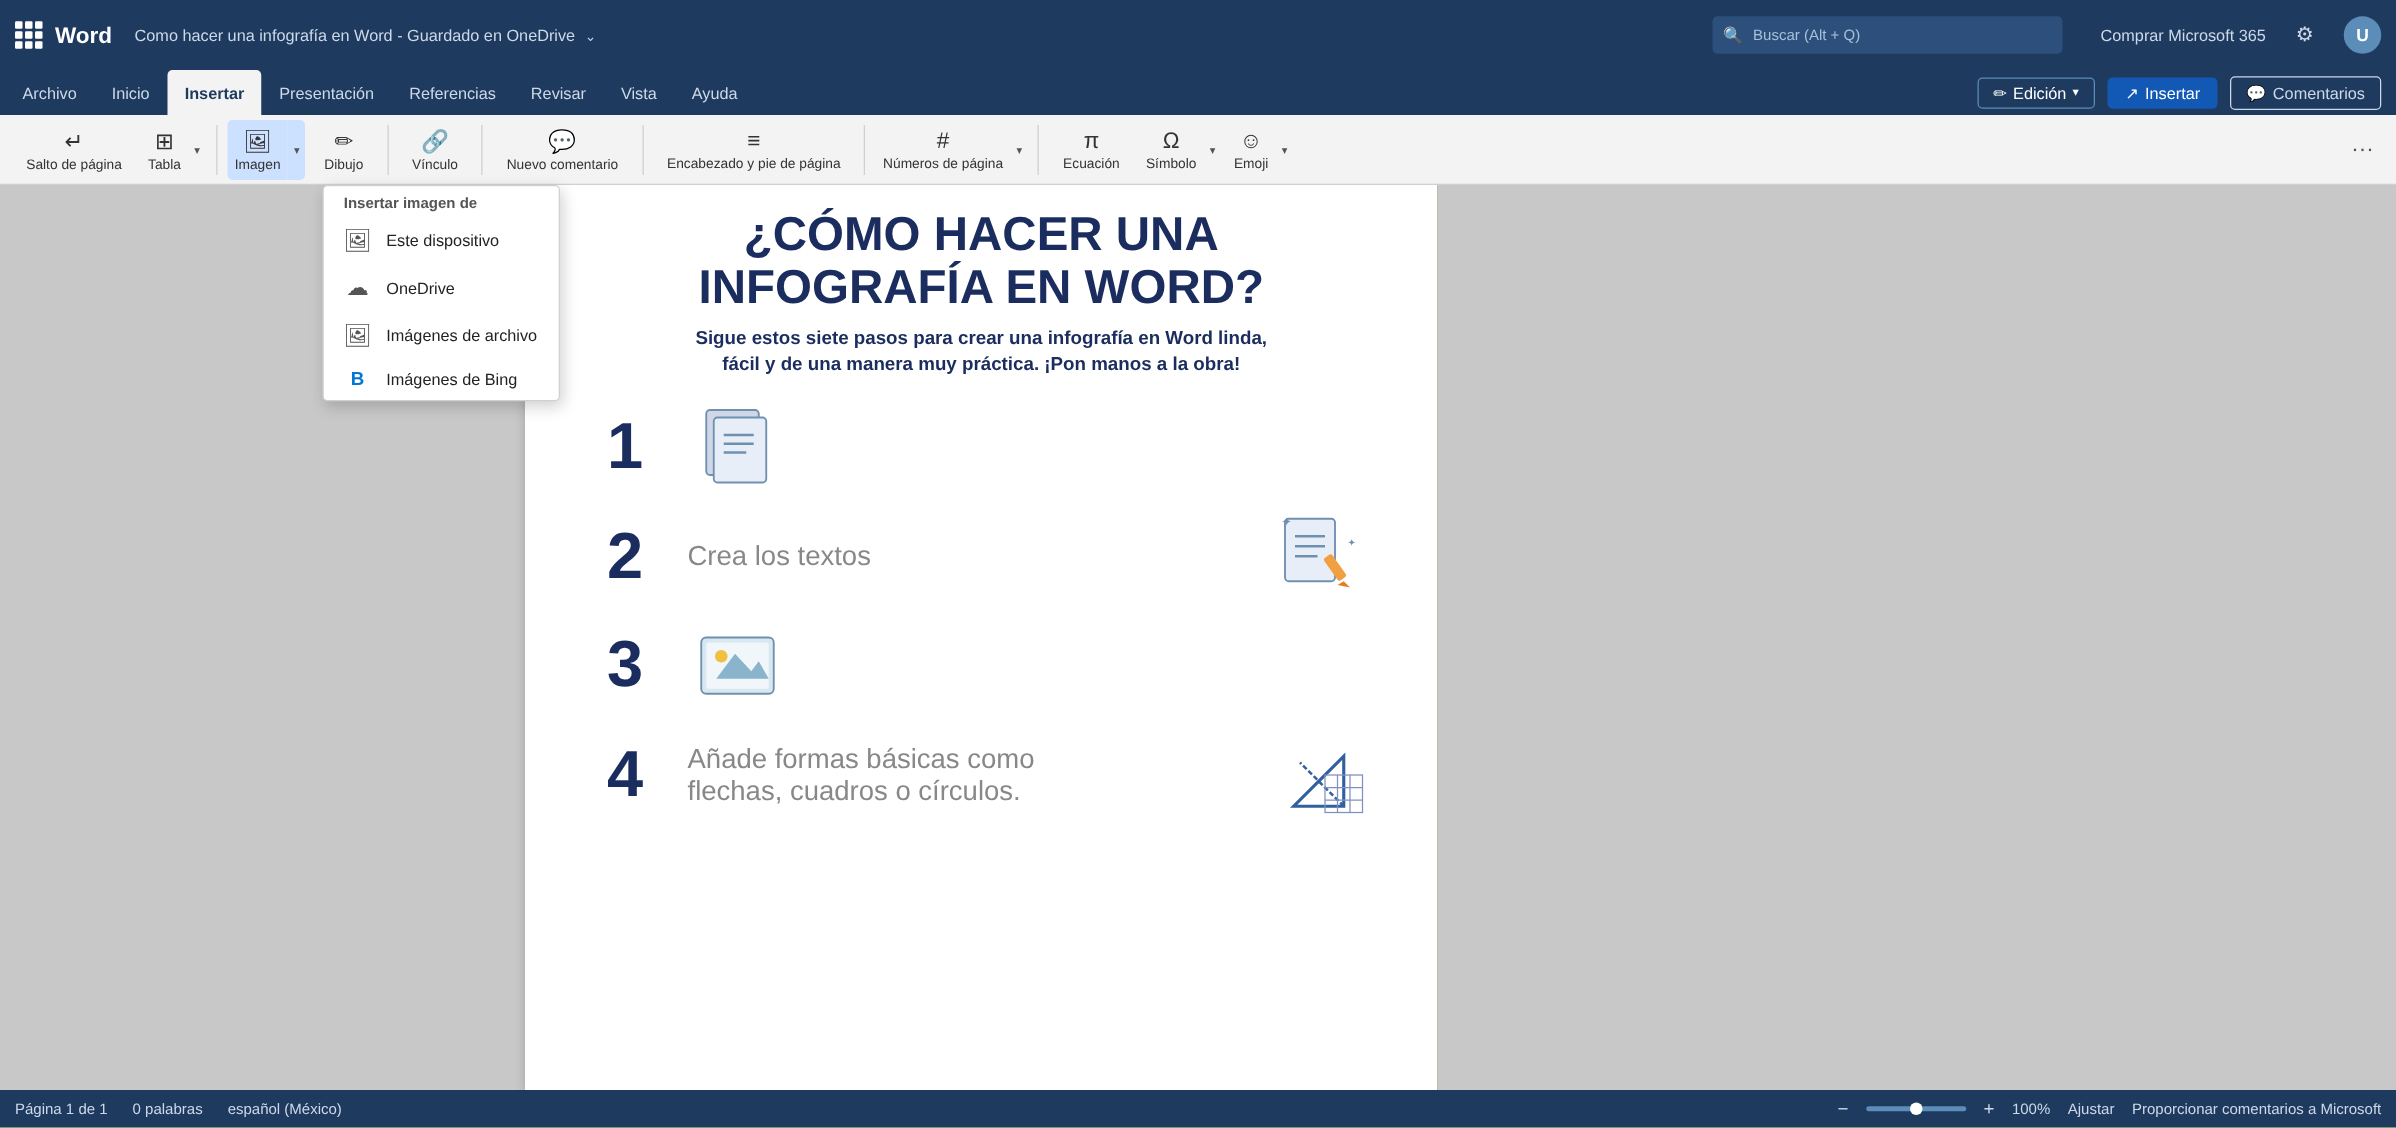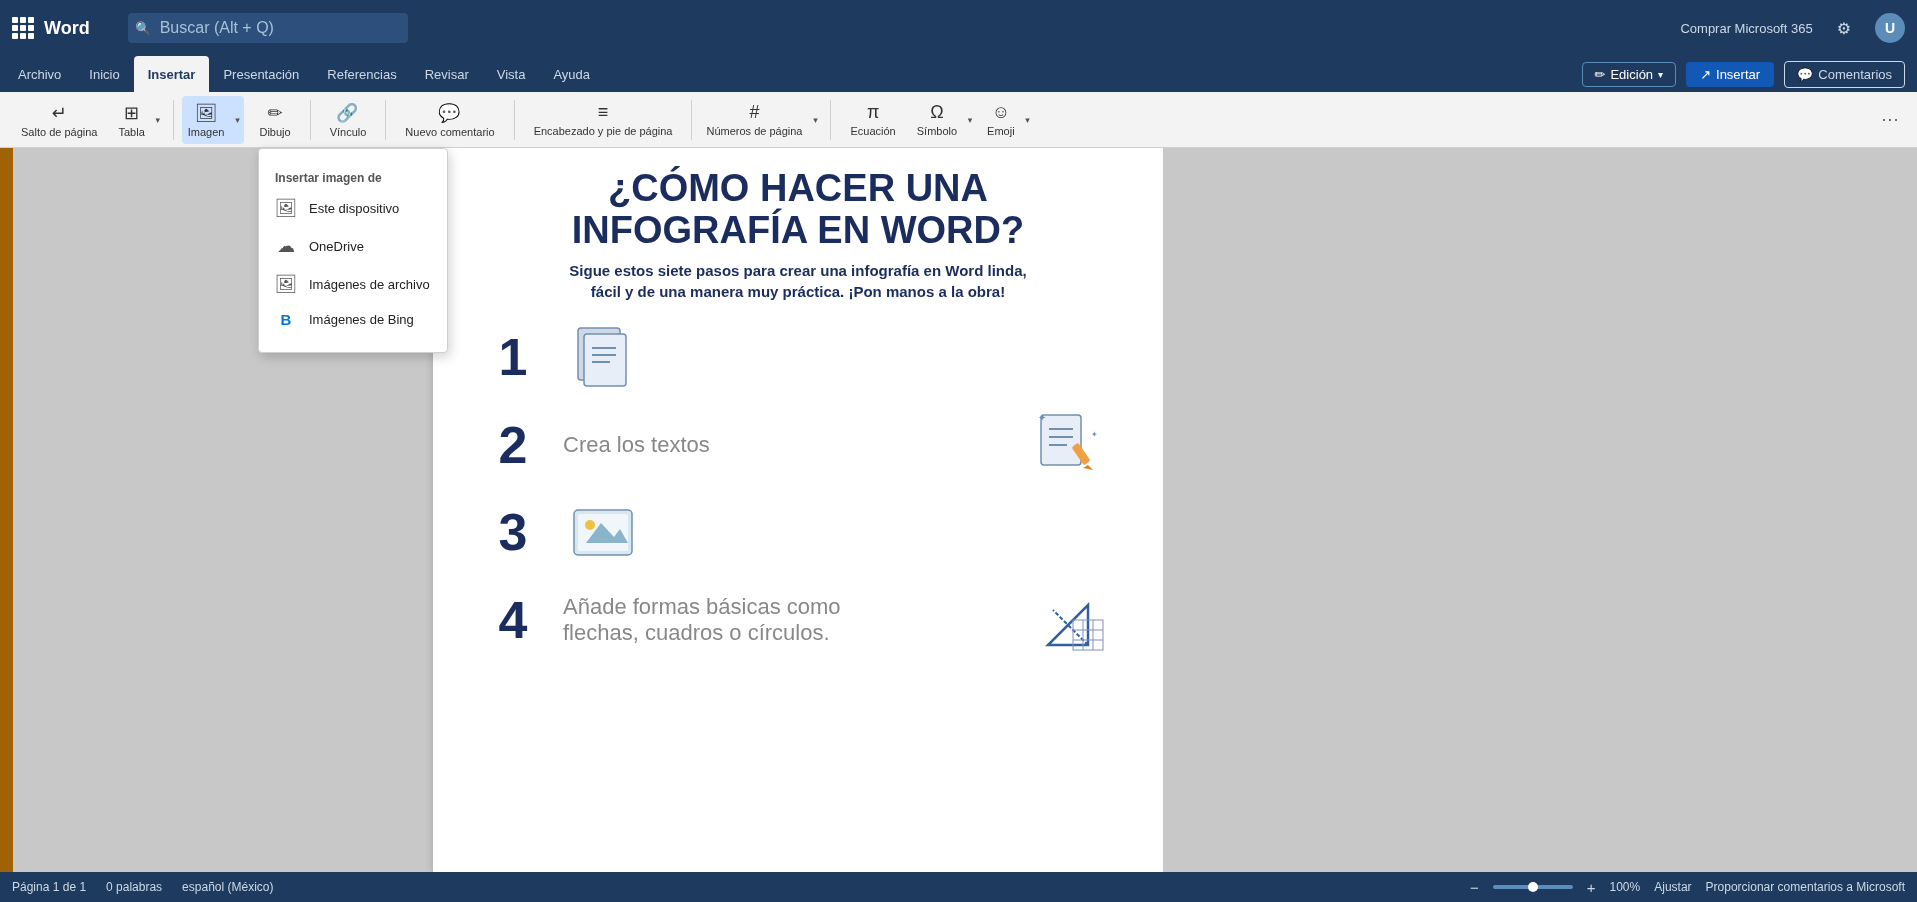--- a/index.html
+++ b/index.html
@@ -40,21 +40,21 @@
       flex: 1;
     }
     .titlebar-search {
       background: #2c4f7c;
       border: none;
       border-radius: 4px;
       color: white;
       height: 30px;
       width: 280px;
       padding: 0 12px 0 32px;
-      font-size: 16px;
+      font-size: 12px;
       outline: none;
     }
     .titlebar-search::placeholder { color: #a8c0d8; }
     .titlebar-search-wrap {
       position: relative;
       margin: 0 20px;
     }
     .titlebar-search-icon {
       position: absolute;
       left: 8px;
@@ -239,21 +239,21 @@
     .dropdown-menu {
       position: absolute;
       top: 56px;
       left: 258px;
       background: white;
       border: 1px solid #d0d0d0;
       border-radius: 4px;
       box-shadow: 2px 4px 12px rgba(0,0,0,0.18);
       min-width: 190px;
       z-index: 100;
-      padding: 16px 0;
+      padding: 0 0;
     }
     .dropdown-header {
       font-size: 12px;
       color: #555;
       padding: 6px 16px 4px;
       font-weight: 600;
     }
     .dropdown-item {
       display: flex;
       align-items: center;
@@ -269,23 +269,22 @@
       width: 22px;
       display: flex;
       align-items: center;
       justify-content: center;
     }
 
     
     .main-area {
       display: flex;
       height: calc(902px - 56px - 36px - 56px - 30px);
-      background: #a16207;
+      background: #4d7c0f;
       overflow: hidden;
-      padding-left: 13px;
     }
 
     
     .left-gutter {
       width: 420px;
       background: #c8c8c8;
       display: flex;
       align-items: flex-start;
       justify-content: flex-end;
       padding-top: 20px;
@@ -411,20 +410,24 @@
       <span></span>
       <span></span>
     <span></span>
       <span></span>
       <span></span>
     <span></span>
       <span></span>
       <span></span>
   </div>
   <div class="titlebar-app-name">Word</div>
+  <div class="titlebar-doc-title">
+    <span>Como hacer una infografía en Word - Guardado en OneDrive</span>
+    <span style="font-size:11px; margin-left:4px;">⌄</span>
+  </div>
   <div class="titlebar-search-wrap">
     <span class="titlebar-search-icon">🔍</span>
     <input class="titlebar-search" type="text" placeholder="Buscar (Alt + Q)" style="">
   </div>
   <div class="titlebar-right">
     <span class="titlebar-right-btn">Comprar Microsoft 365</span>
     <span class="titlebar-settings-icon">⚙</span>
     <div class="titlebar-avatar">U</div>
   </div>
 </div>

